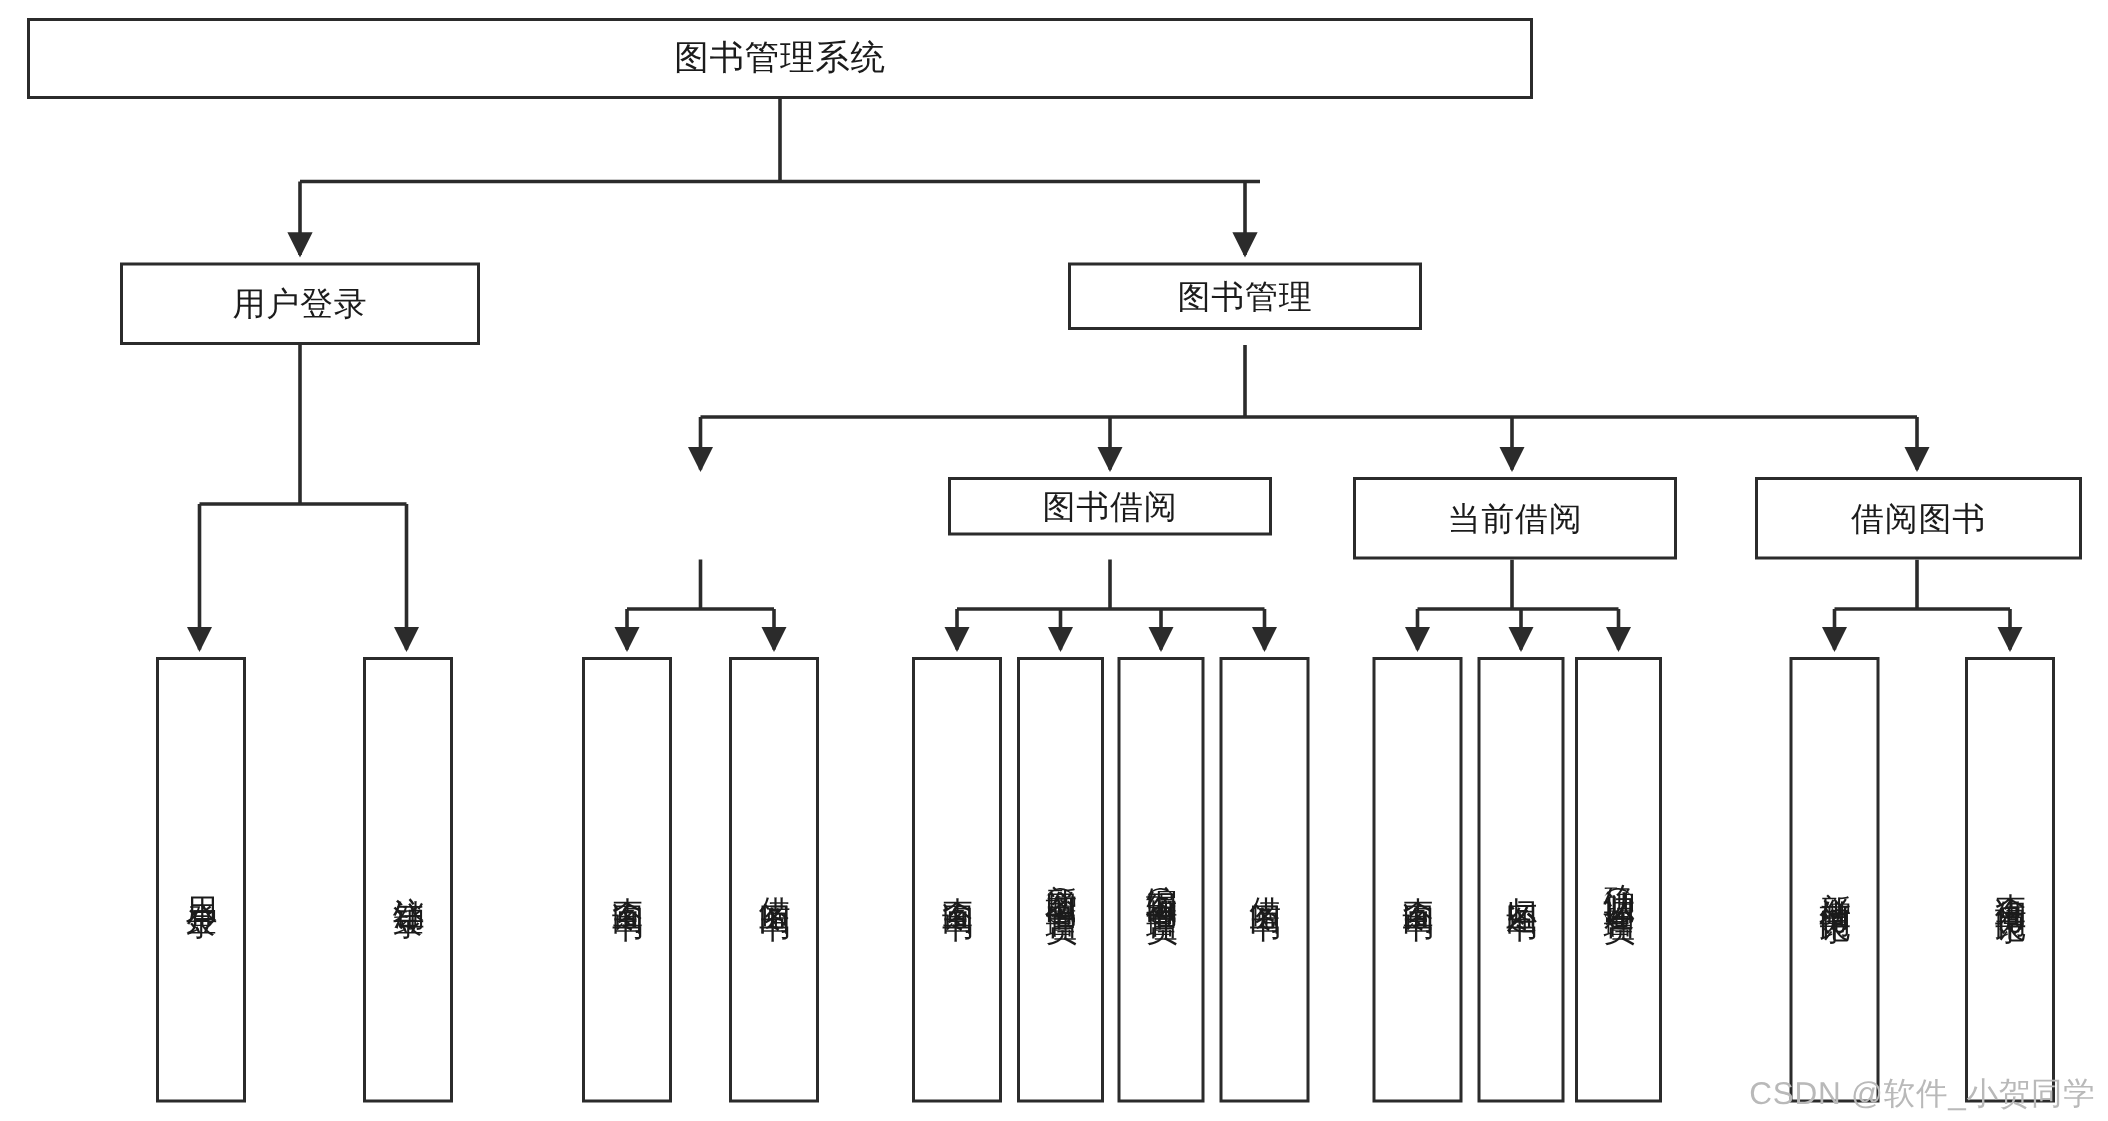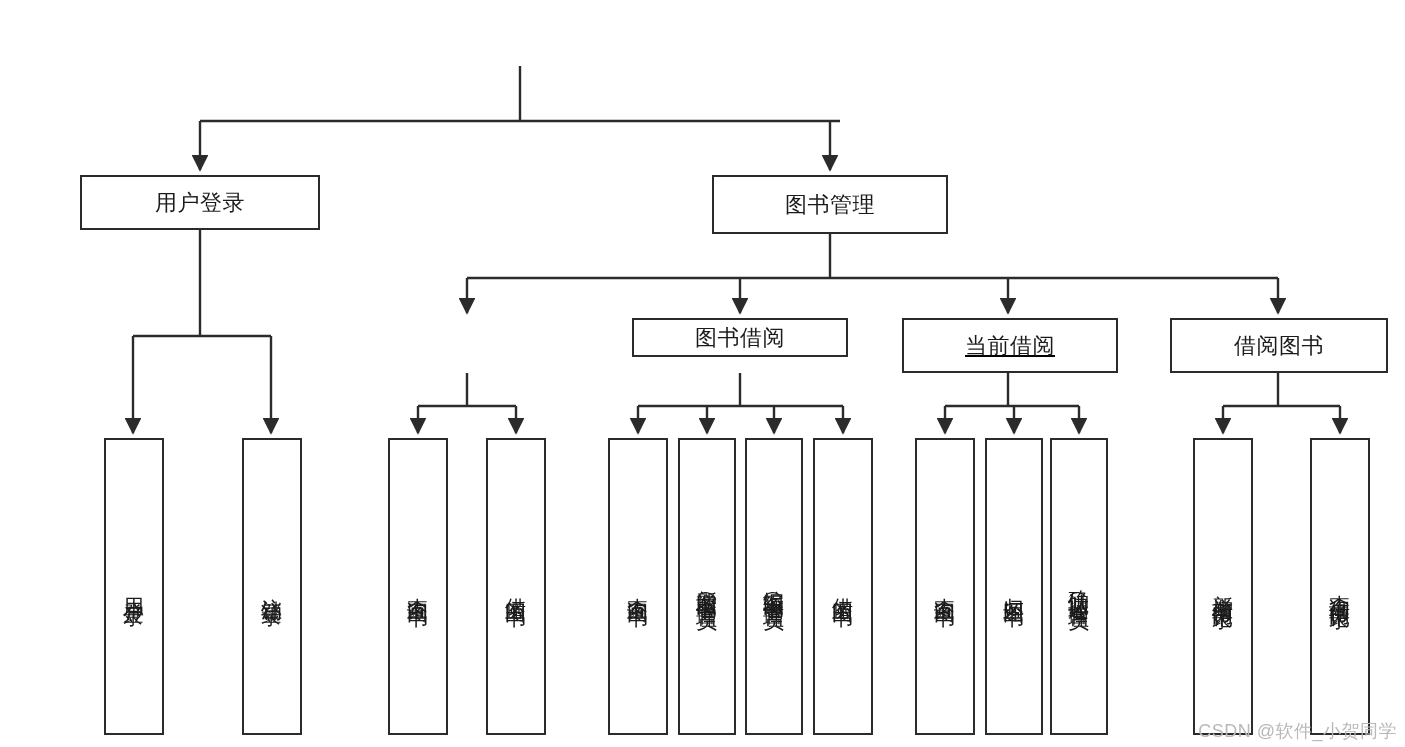--- a/index.html
+++ b/index.html
@@ -59,21 +59,21 @@
     text-orientation: upright;
     font-size: 21px;
     letter-spacing: 3px;
     line-height: 1;
     max-height: 100%;
   }
   .watermark {
     position: absolute;
     right: 8px;
     bottom: 4px;
-    font-size: 18px;
+    font-size: 21px;
     color: #b9b9b9;
     letter-spacing: 0.5px;
     z-index: 5;
     white-space: nowrap;
     font-family: "Liberation Sans", "DejaVu Sans", sans-serif;
   }
 </style>
 </head>
 <body>
 
@@ -122,32 +122,35 @@
       <path d="M 1014 406 L 1014 433" marker-end="url(#arrow)"></path>
       <path d="M 1079 406 L 1079 433" marker-end="url(#arrow)"></path>
 
       <path d="M 1278 373 L 1278 406"></path>
       <path d="M 1223 406 L 1340 406"></path>
       <path d="M 1223 406 L 1223 433" marker-end="url(#arrow)"></path>
       <path d="M 1340 406 L 1340 433" marker-end="url(#arrow)"></path>
     </g>
   </svg>
 
+  <div class="node horizontal root" id="node-root" style="left: 18px; top: 12px; width: 1004px; height: 54px;">
+    <span class="node-label">图书管理系统</span>
+  </div>
 
   <div class="node horizontal" id="node-l2-0" style="left: 80px; top: 175px; width: 240px; height: 55px;">
     <span class="node-label">用户登录</span>
   </div>
-  <div class="node horizontal" id="node-l2-1" style="left: 712px; top: 175px; width: 236px; height: 59px;">
+  <div class="node horizontal" id="node-l2-1" style="left: 712px; top: 175px; width: 236px; height: 45px;">
     <span class="node-label">图书管理</span>
   </div>
 
   <div class="node horizontal" id="node-l3-1" style="left: 632px; top: 318px; width: 216px; height: 39px;">
     <span class="node-label">图书借阅</span>
   </div>
-  <div class="node horizontal" id="node-l3-2" style="left: 902px; top: 318px; width: 216px; height: 55px; text-decoration: underline;">
+  <div class="node horizontal" id="node-l3-2" style="left: 902px; top: 318px; width: 216px; height: 55px;">
     <span class="node-label">当前借阅</span>
   </div>
   <div class="node horizontal" id="node-l3-3" style="left: 1170px; top: 318px; width: 218px; height: 55px;">
     <span class="node-label">借阅图书</span>
   </div>
 
   <div class="node vertical" id="node-leaf-0" style="left: 104px; top: 438px; width: 60px; height: 297px;">
     <span class="node-label">用户登录</span>
   </div>
   <div class="node vertical" id="node-leaf-1" style="left: 242px; top: 438px; width: 60px; height: 297px;">

